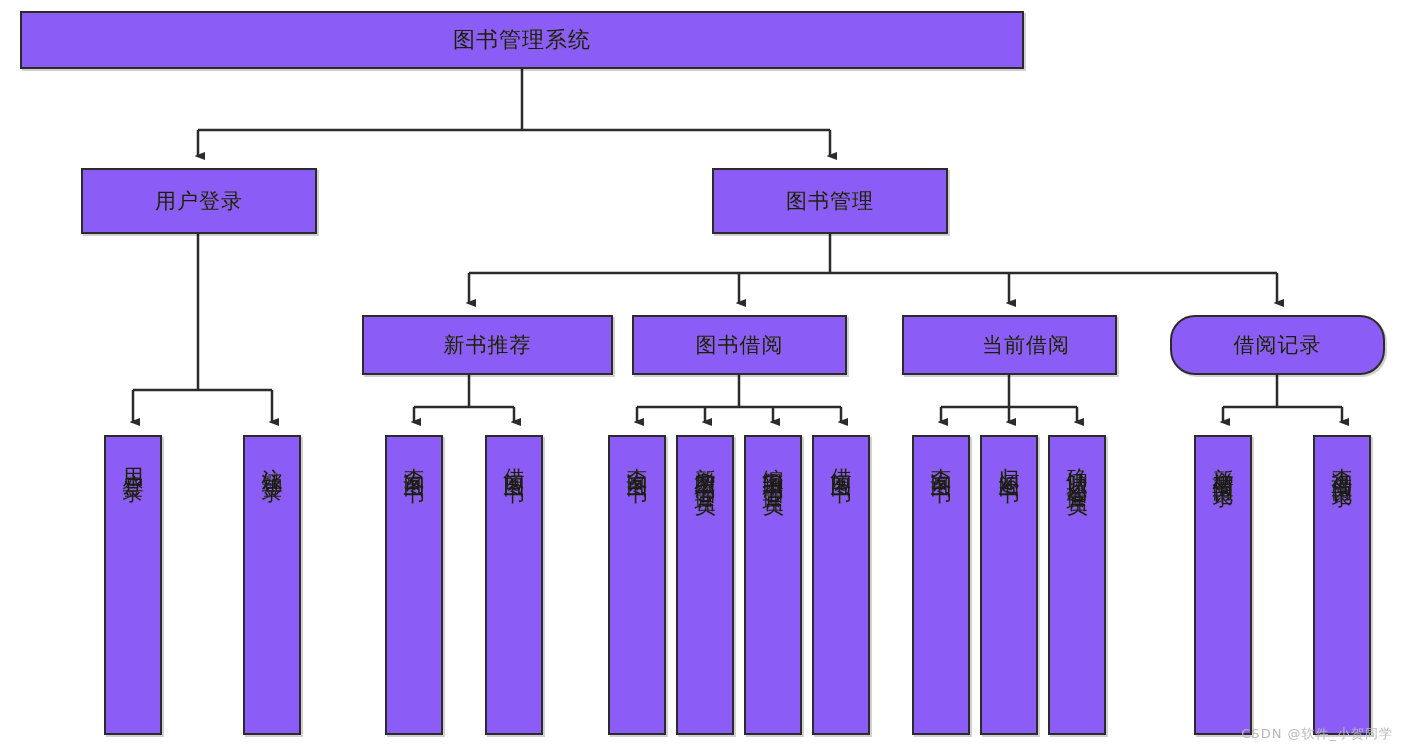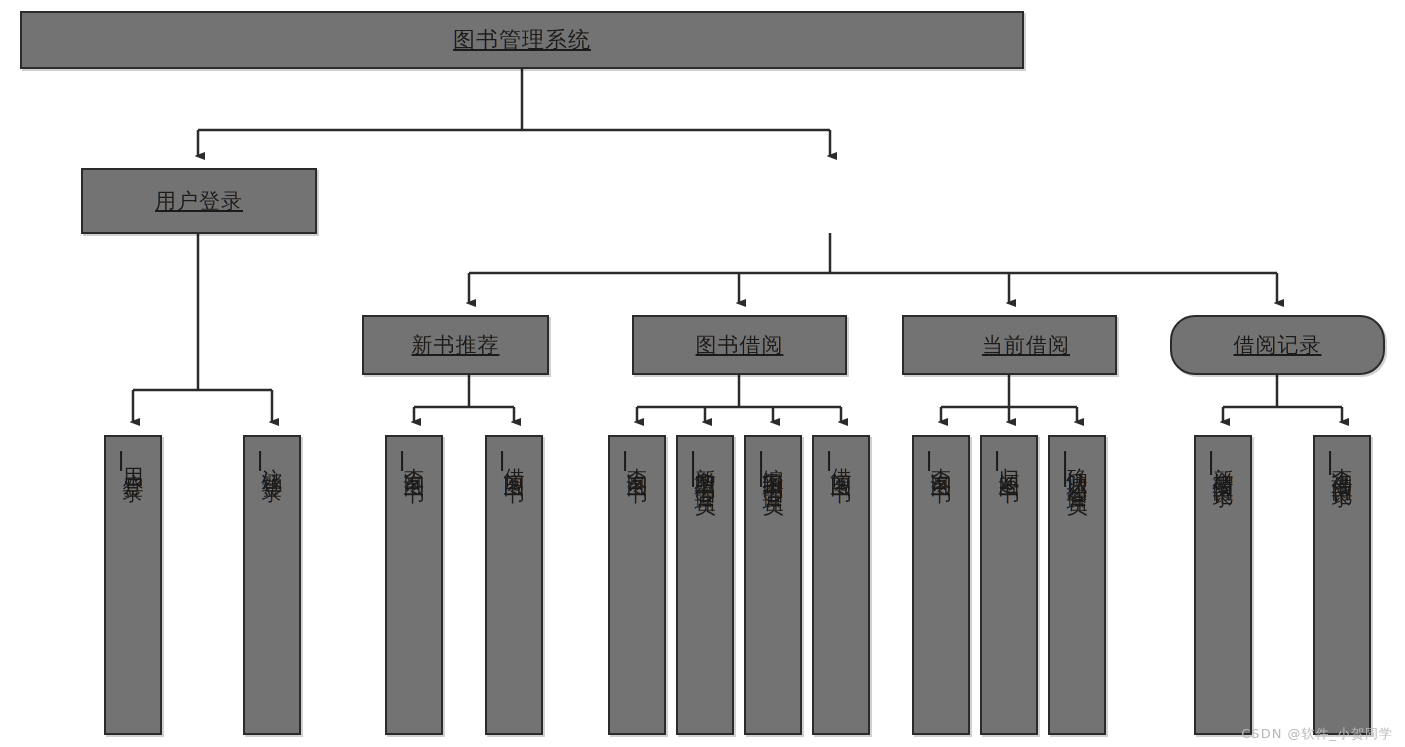--- a/index.html
+++ b/index.html
@@ -21,28 +21,27 @@
     position: absolute;
     left: 0;
     top: 0;
     width: 1405px;
     height: 747px;
     pointer-events: none;
   }
   .node {
     position: absolute;
     box-sizing: border-box;
-    background: #737373;
+    background: #8b5cf6;
     border: 2.5px solid #2b2b2b;
     box-shadow: 2px 2px 0 rgba(0,0,0,0.18);
     display: flex;
     align-items: center;
     justify-content: center;
     color: #1b1b1b;
-    text-decoration: underline;
   }
   .node .label {
     font-size: 21px;
     line-height: 1.15;
     letter-spacing: 1px;
     white-space: nowrap;
     text-shadow: 0.5px 0 0 rgba(180,120,60,0.45), -0.5px 0 0 rgba(90,140,200,0.45);
   }
   .node.root .label { font-size: 22px; }
   .node.leaf {
@@ -125,22 +124,25 @@
   </svg>
 
   <div class="node root" style="left:20px; top:11px; width:1004px; height:58px;">
     <span class="label">图书管理系统</span>
   </div>
 
   <div class="node" style="left:81px; top:168px; width:236px; height:66px;">
     <span class="label">用户登录</span>
   </div>
 
-
-  <div class="node" style="left:362px; top:315px; width:187px; height:60px;">
+  <div class="node" style="left:712px; top:168px; width:236px; height:66px;">
+    <span class="label">图书管理</span>
+  </div>
+
+  <div class="node" style="left:362px; top:315px; width:251px; height:60px;">
     <span class="label">新书推荐</span>
   </div>
 
   <div class="node" style="left:632px; top:315px; width:215px; height:60px;">
     <span class="label">图书借阅</span>
   </div>
 
   <div class="node" style="left:902px; top:315px; width:215px; height:60px;padding-left:33px;">
     <span class="label">当前借阅</span>
   </div>

